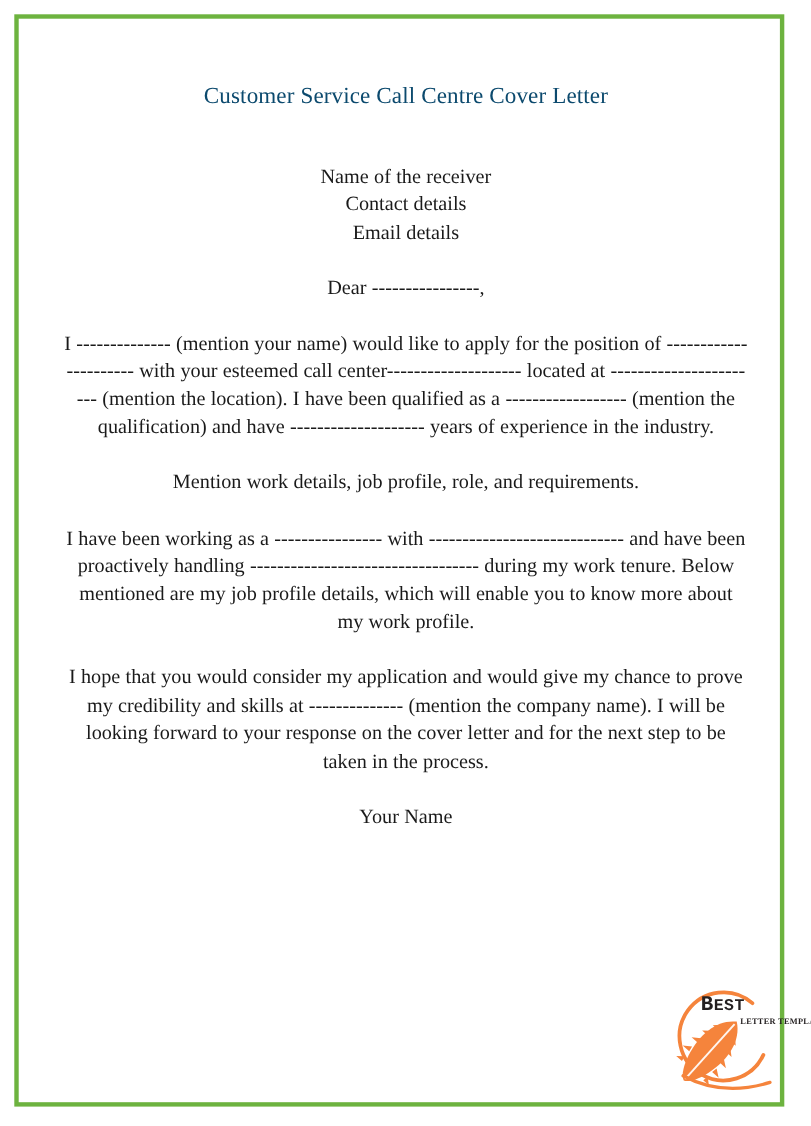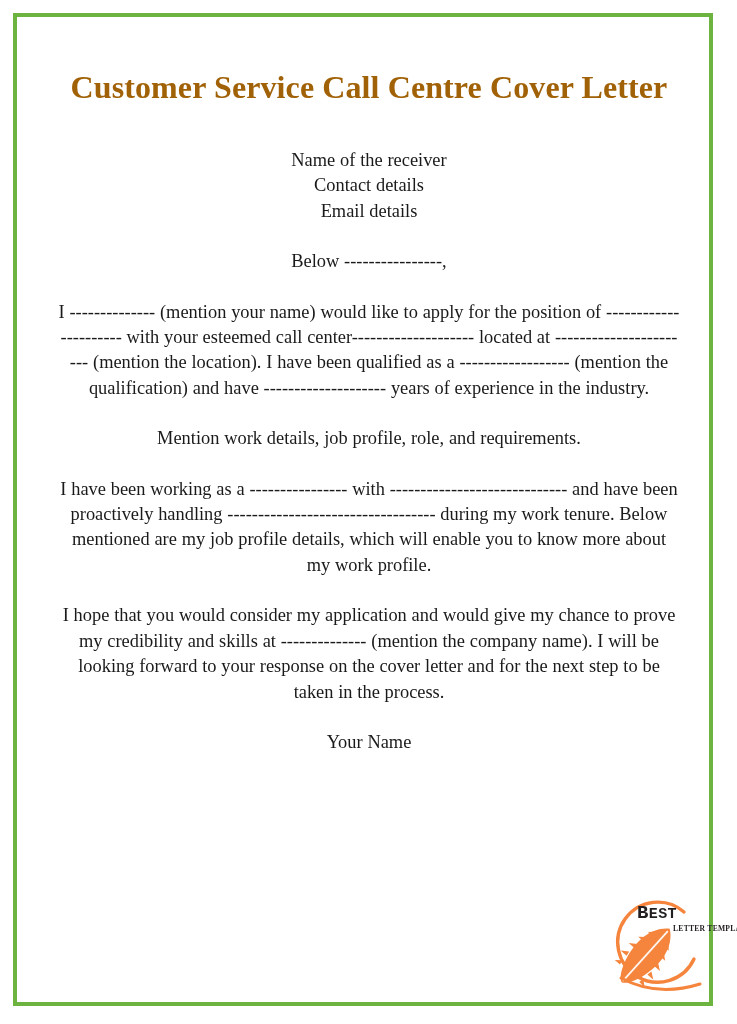--- a/index.html
+++ b/index.html
@@ -39,23 +39,23 @@
   }
 
   .content {
     position: absolute;
     left: 58px;
     top: 70px;
     width: 622px;
   }
 
   .doc-title {
-    font-size: 32px;
-    font-weight: bold;
-    color: #a16207;
+    font-size: 21px;
+    font-weight: normal;
+    color: #0c4a6e;
     text-align: center;
     letter-spacing: 0.1px;
     margin: 0 0 0 0;
     padding: 0;
     line-height: 34px;
     white-space: nowrap;
   }
 
   .body-block {
     margin-top: 44px;
@@ -129,21 +129,21 @@
     <div class="body-block">
 
       <div class="recipient">
         <p class="letter-line">Name of the receiver</p>
         <p class="letter-line">Contact details</p>
         <p class="letter-line">Email details</p>
       </div>
 
       <div class="gap-sm"></div>
 
-      <p class="letter-para">Below ----------------,</p>
+      <p class="letter-para">Dear ----------------,</p>
 
       <p class="letter-para">I -------------- (mention your name) would like to apply for the position of ---------------------- with your esteemed call center-------------------- located at ----------------------- (mention the location). I have been qualified as a ------------------ (mention the qualification) and have -------------------- years of experience in the industry.</p>
 
       <p class="letter-para">Mention work details, job profile, role, and requirements.</p>
 
       <p class="letter-para">I have been working as a ---------------- with ----------------------------- and have been proactively handling ---------------------------------- during my work tenure. Below mentioned are my job profile details, which will enable you to know more about my work profile.</p>
 
 
       <p class="letter-para">I hope that you would consider my application and would give my chance to prove my credibility and skills at -------------- (mention the company name). I will be looking forward to your response on the cover letter and for the next step to be taken in the process.</p>
 

